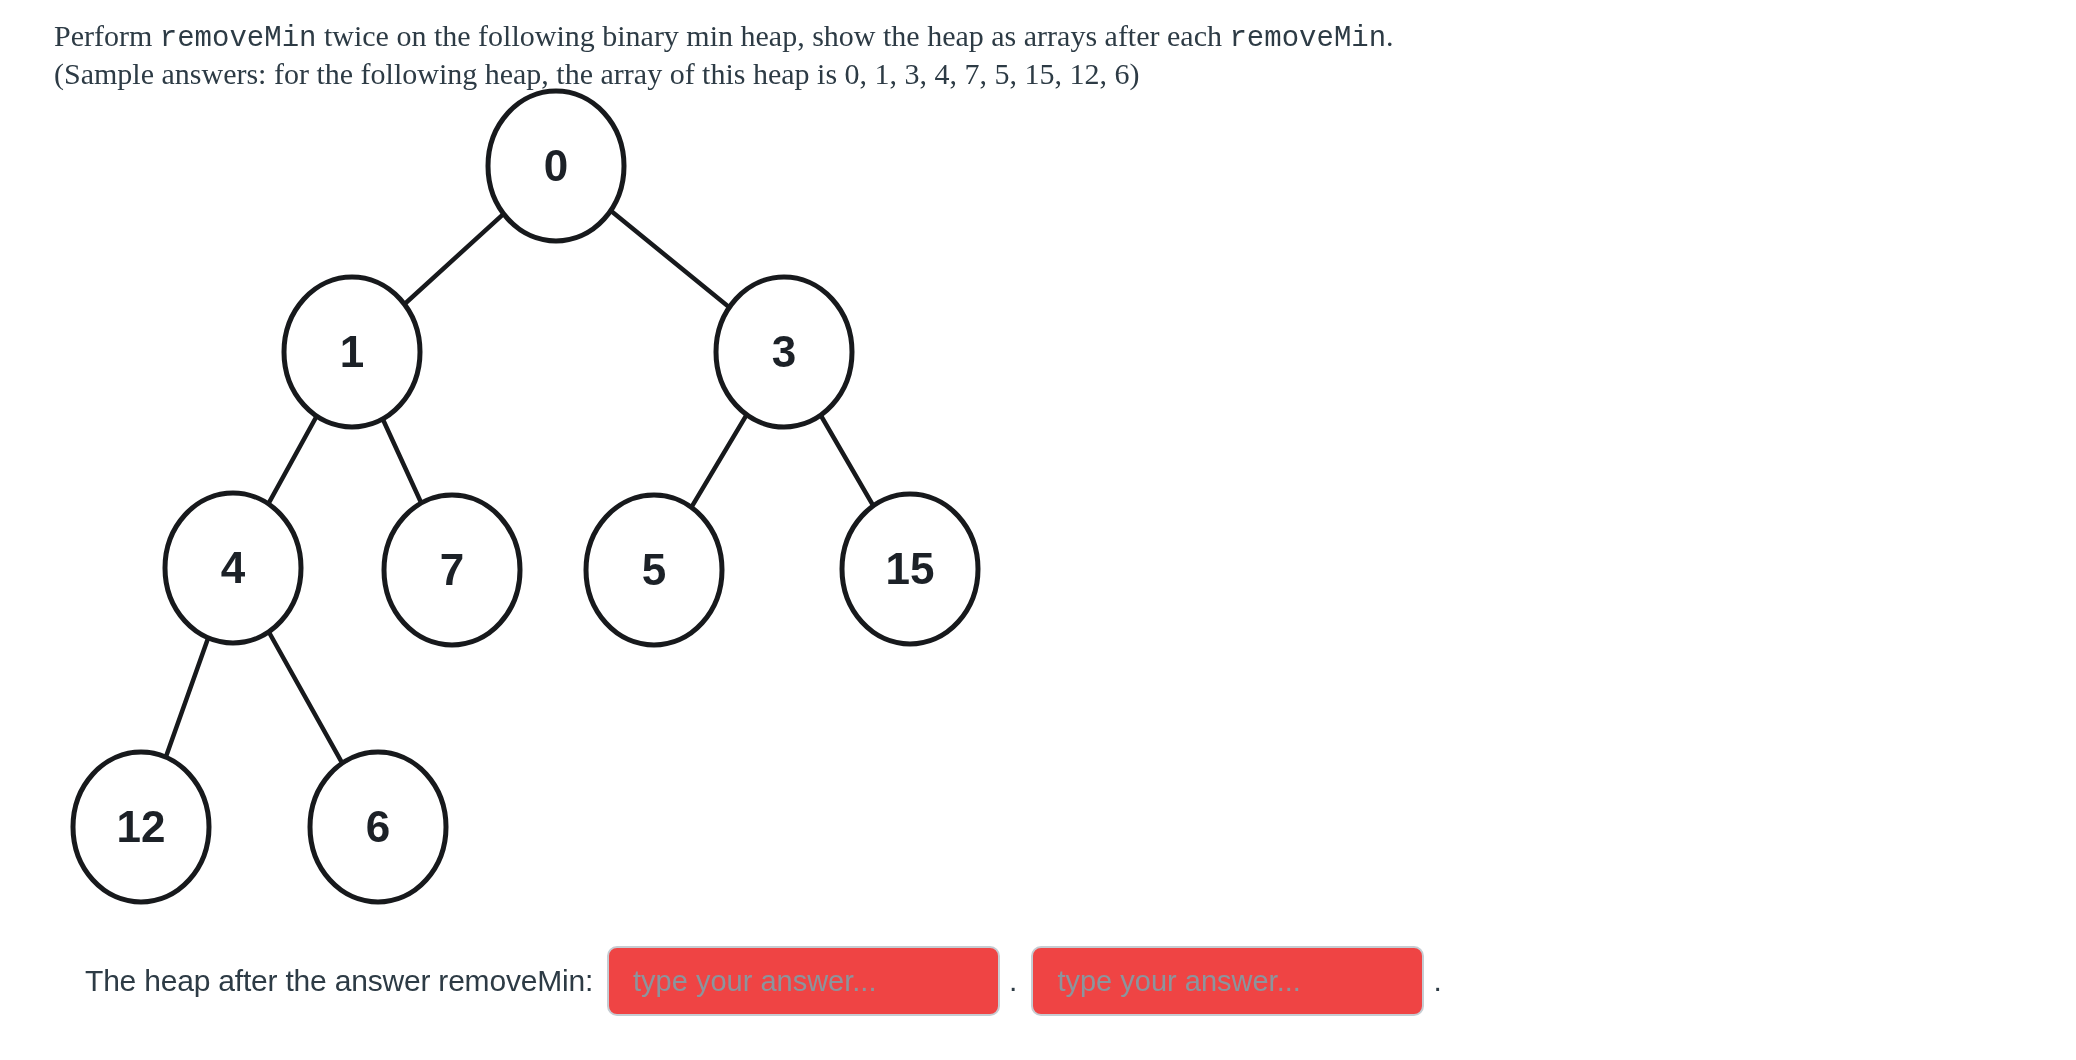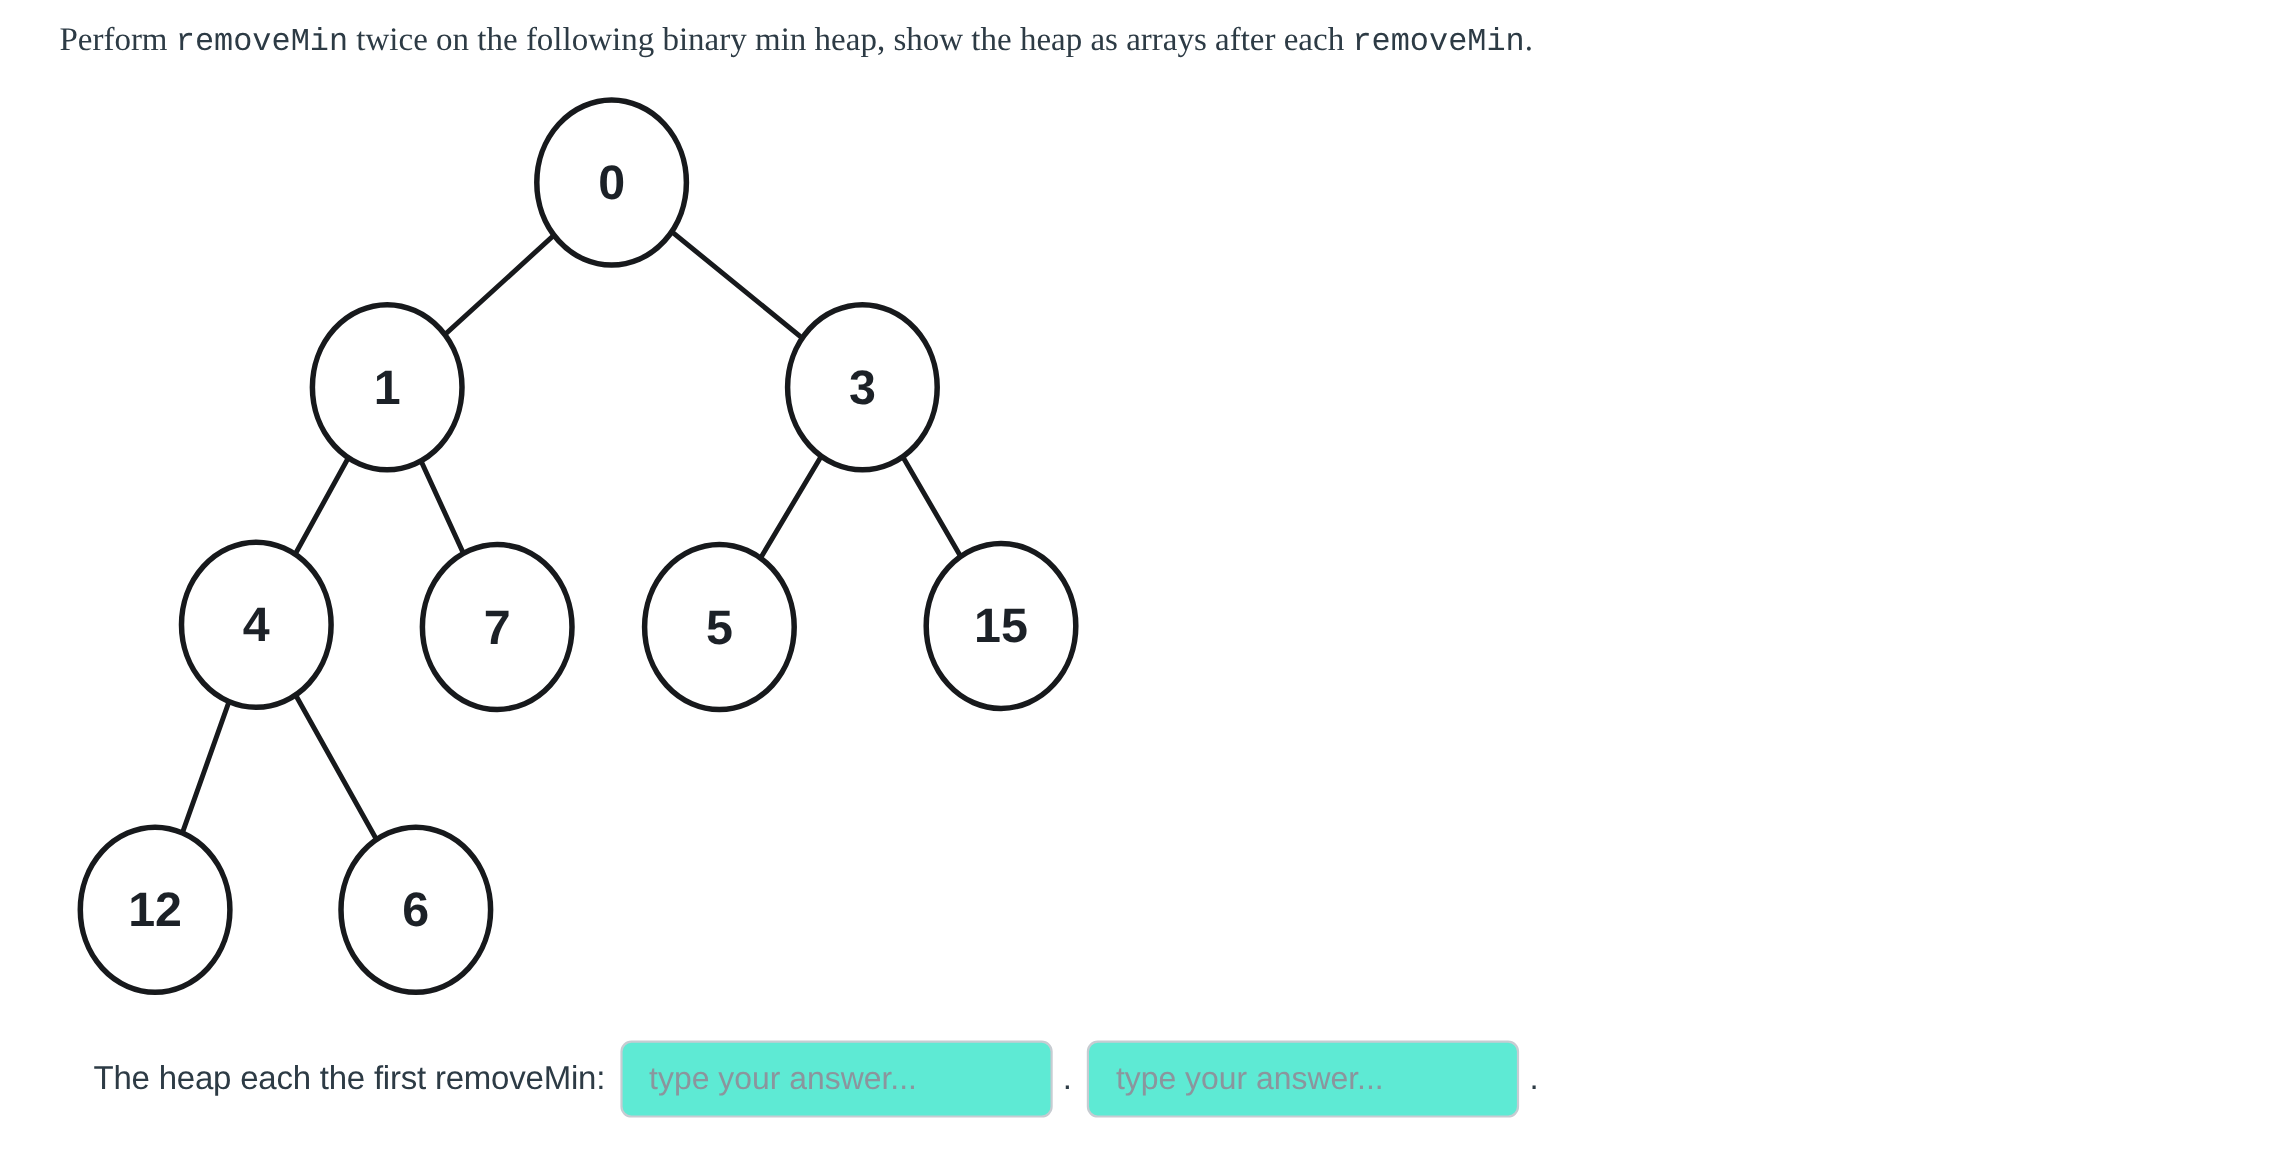--- a/index.html
+++ b/index.html
@@ -74,38 +74,39 @@
     font-size: 30px;
     color: var(--text);
     white-space: nowrap;
   }
   .answer-label { letter-spacing: -0.2px; }
   .answer-input {
     width: 393px;
     height: 70px;
     border: 2px solid var(--input-border);
     border-radius: 10px;
-    background: #5eead4;
+    background: #ef4444;
     padding: 0 24px;
     font-family: "Liberation Sans", sans-serif;
     font-size: 29px;
     color: var(--text);
     outline: none;
     flex: 0 0 auto;
   }
   .answer-input::placeholder { color: var(--placeholder); opacity: 1; }
   .dot { margin-left: -5px; }
 </style>
 </head>
 <body>
 
 <div class="page">
 
   <p class="question">
     <span>Perform </span><span class="mono">removeMin</span><span> twice on the following binary min heap, show the heap as arrays after each </span><span class="mono">removeMin</span><span>.</span><br>
+    <span>(Sample answers: for the following heap, the array of this heap is 0, 1, 3, 4, 7, 5, 15, 12, 6)</span>
   </p>
 
   <svg class="tree" width="1020" height="930" viewBox="0 0 1020 930" xmlns="http://www.w3.org/2000/svg">
       <line x1="556" y1="166" x2="352" y2="352" class="tree-edge"></line>
       <line x1="556" y1="166" x2="784" y2="352" class="tree-edge"></line>
       <line x1="352" y1="352" x2="233" y2="568" class="tree-edge"></line>
       <line x1="352" y1="352" x2="452" y2="570" class="tree-edge"></line>
       <line x1="784" y1="352" x2="654" y2="570" class="tree-edge"></line>
       <line x1="784" y1="352" x2="910" y2="569" class="tree-edge"></line>
       <line x1="233" y1="568" x2="141" y2="827" class="tree-edge"></line>
@@ -142,20 +143,20 @@
         <ellipse cx="141" cy="827" rx="68" ry="75" class="node-ellipse"></ellipse>
         <text x="141" y="842" class="node-label">12</text>
       </g>
       <g>
         <ellipse cx="378" cy="827" rx="68" ry="75" class="node-ellipse"></ellipse>
         <text x="378" y="842" class="node-label">6</text>
       </g>
     </svg>
 
   <div class="answer-row">
-    <span class="answer-label">The heap each the first removeMin:</span>
+    <span class="answer-label">The heap after the answer removeMin:</span>
     <input class="answer-input" type="text" placeholder="type your answer..." style="">
     <span class="dot">.</span>
     <input class="answer-input" type="text" placeholder="type your answer..." style="">
     <span class="dot">.</span>
   </div>
 
 </div>
 
 </body></html>

